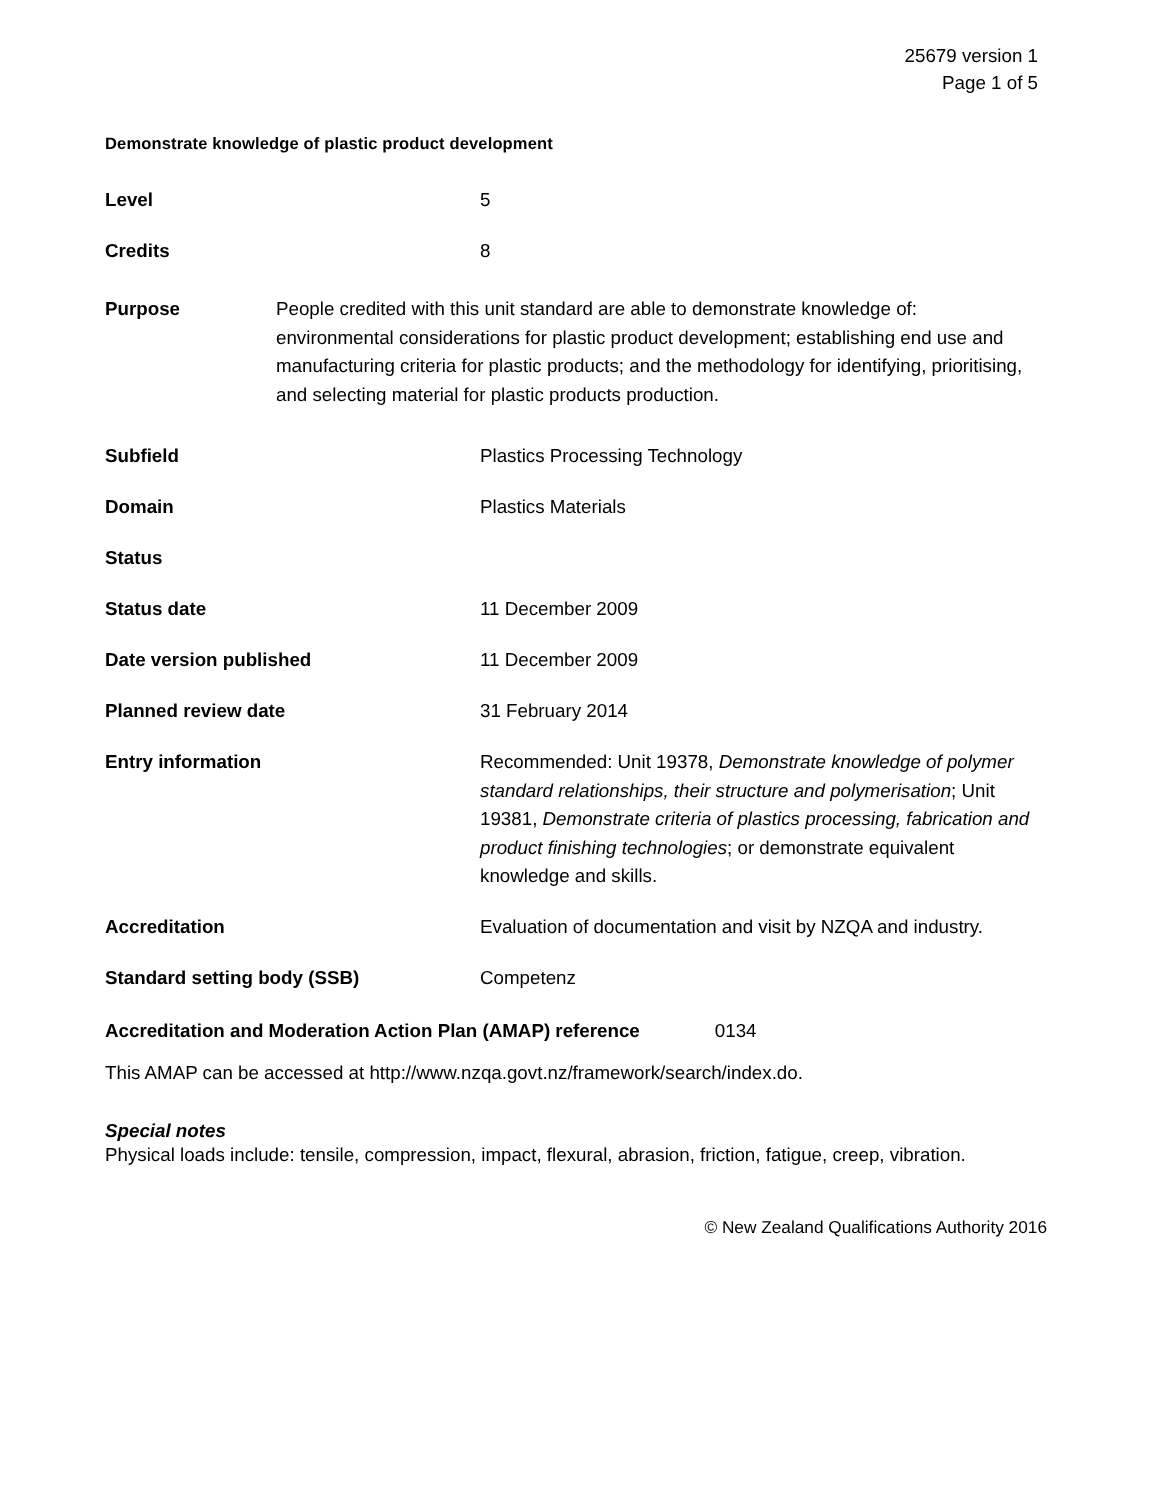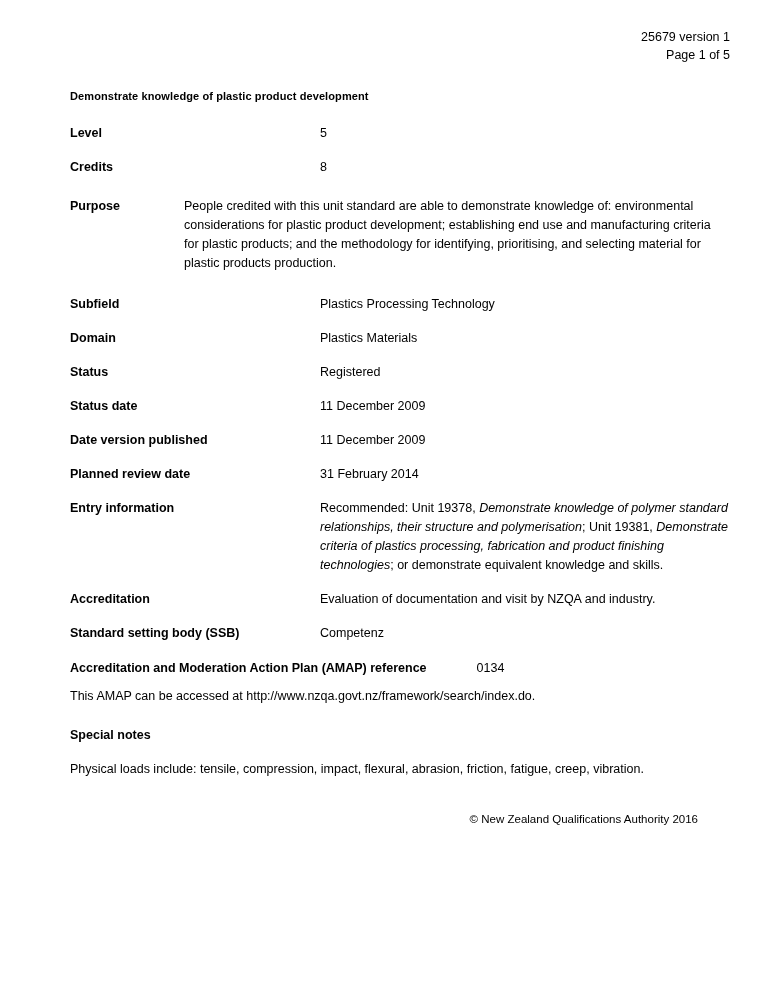--- a/index.html
+++ b/index.html
@@ -14,21 +14,21 @@
     color: #000000;
     font-size: 12.5px;
     position: relative;
     overflow: hidden;
   }
   .page {
     position: relative;
     width: 768px;
     height: 844px;
     box-sizing: border-box;
-    padding: 28px 38px 0 70px;
+    padding: 28px 76px 0 70px;
   }
   .header {
     text-align: right;
     line-height: 1.45;
     font-size: 12.5px;
   }
   .header div { display: block; }
   .doc-title {
     margin-top: 26px;
     font-size: 11px;
@@ -69,21 +69,21 @@
     flex: 0 0 auto;
     padding-right: 50px;
   }
   .amap-value { flex: 0 0 auto; }
   .amap-note {
     margin-bottom: 22px;
     line-height: 1.5;
   }
   .special-notes-title {
     font-weight: bold;
-    margin-bottom: 18px;
+    font-style: italic;
   }
   .special-notes-body {
     line-height: 1.52;
     max-width: 620px;
   }
   .footer {
     position: absolute;
     right: 70px;
     bottom: 19px;
     font-size: 11.5px;
@@ -124,21 +124,20 @@
       <div class="value">Plastics Processing Technology</div>
     </div>
 
     <div class="row">
       <div class="label">Domain</div>
       <div class="value">Plastics Materials</div>
     </div>
 
     <div class="row">
       <div class="label">Status</div>
-      <div class="value">Registered</div>
     </div>
 
     <div class="row">
       <div class="label">Status date</div>
       <div class="value">11 December 2009</div>
     </div>
 
     <div class="row">
       <div class="label">Date version published</div>
       <div class="value">11 December 2009</div>

